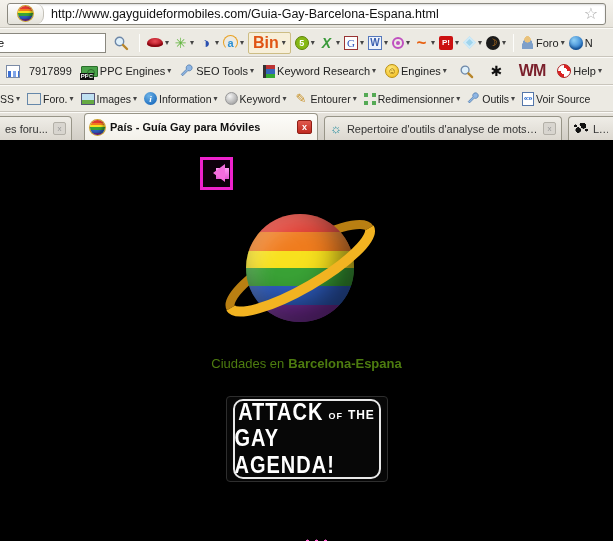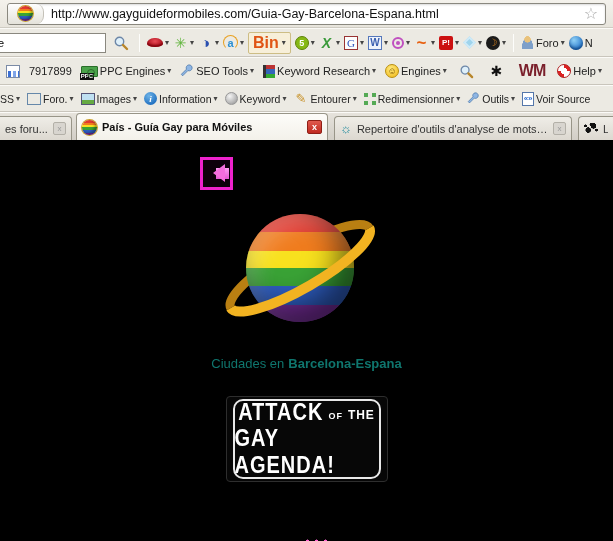--- a/index.html
+++ b/index.html
@@ -73,22 +73,22 @@
   .resize { width:12px; height:12px; background:
       radial-gradient(circle at 15% 15%, #55aa55 2.4px, rgba(0,0,0,0) 2.7px),
       radial-gradient(circle at 85% 15%, #55aa55 2.4px, rgba(0,0,0,0) 2.7px),
       radial-gradient(circle at 15% 85%, #55aa55 2.4px, rgba(0,0,0,0) 2.7px),
       radial-gradient(circle at 85% 85%, #55aa55 2.4px, rgba(0,0,0,0) 2.7px); }
   .srcdoc { width:12px; height:14px; border:1px solid #5577aa; background:#fff; color:#2f6fd0; font-size:8px; font-weight:bold; display:inline-flex; align-items:center; justify-content:center; }
 
   
   .tabstrip { height:28px; background:linear-gradient(#e6e3dc,#d2cec6); display:flex; align-items:flex-end; border-top:1px solid #fbfaf7; }
   .tab { height:24px; display:flex; align-items:center; gap:5px; background:linear-gradient(#efede7,#dcd8d0); border:1px solid #989588; border-bottom:none; border-radius:4px 4px 0 0; padding:0 5px; font-size:11px; color:#333; overflow:hidden; flex:none; }
-  .tab.cut { width:72px; border-left:none; border-radius:0 4px 0 0; margin-right:4px; }
-  .tab.active { height:27px; background:linear-gradient(#fdfcf9,#f3f1ea); font-weight:bold; color:#111; width:252px; margin-right:6px; }
+  .tab.cut { width:72px; border-left:none; border-radius:0 4px 0 0; margin-right:12px; }
+  .tab.active { height:27px; background:linear-gradient(#fdfcf9,#f3f1ea); font-weight:bold; color:#111; width:234px; margin-right:6px; }
   .tab.t3 { width:238px; margin-right:6px; }
   .tab.t4 { flex:1 1 auto; min-width:0; border-right:none; border-radius:4px 0 0 0; }
   .tab .lbl { flex:1; min-width:0; overflow:hidden; text-overflow:ellipsis; white-space:nowrap; }
   .closebox { width:13px; height:13px; flex:none; display:inline-flex; align-items:center; justify-content:center; font-size:8px; line-height:1; border-radius:2px; background:#d8d5cf; border:1px solid #b3b0a8; color:#999; }
   .closebox.red { background:linear-gradient(#e05a4e,#c02a20); border:1px solid #8f1f16; color:#fff; font-weight:bold; width:15px; height:14px; font-size:9px; }
   .minifav { flex:none; }
   .sunfav { color:#2a8fa0; font-weight:bold; font-size:13px; line-height:1; }
   .pawfav { width:14px; height:13px; background:
       radial-gradient(circle at 30% 62%, #111 2.6px, rgba(0,0,0,0) 2.9px),
       radial-gradient(circle at 68% 30%, #111 2.6px, rgba(0,0,0,0) 2.9px),
@@ -102,21 +102,21 @@
   .arrow-left { position:relative; width:13px; height:11px; background:linear-gradient(180deg,#ff9df2,#e455d2); margin-left:11px; }
   .arrow-left::before { content:""; position:absolute; left:-12px; top:-4px; border:9.5px solid rgba(0,0,0,0); border-right:12px solid #f46ddd; }
 
   .globe { position:absolute; left:50%; top:52px; width:170px; height:152px; margin-left:-92px; }
   .globe svg { position:absolute; left:0; top:0; }
   .sphere { }
   .globe .ball { position:absolute; left:31px; top:22px; width:108px; height:108px; border-radius:50%;
       background:linear-gradient(180deg,#e23a2e 0 17%,#f07c1e 17% 34%,#f8e11e 34% 50%,#3aa336 50% 67%,#2f5fc4 67% 84%,#7b2fa0 84% 100%);
       box-shadow:inset -14px -16px 30px rgba(0,0,0,.55), inset 10px 12px 20px rgba(255,255,255,.22); }
 
-  .caption { position:absolute; top:216px; width:100%; text-align:center; color:#0f766e; font-size:13px; }
+  .caption { position:absolute; top:216px; width:100%; text-align:center; color:#4d7c0f; font-size:13px; }
   .caption b { margin-left:4px; }
 
   .banner { position:absolute; left:50%; top:256px; width:162px; height:86px; margin-left:-81px; background:#070707; border:1px solid #2e2e2e; border-radius:4px; display:flex; align-items:center; justify-content:center; cursor:pointer; }
   .banner .frame { width:148px; height:80px; border:2px solid #e8e8e8; border-radius:10px; display:flex; flex-direction:column; align-items:center; justify-content:center; color:#fff; }
   .banner .l1 { display:flex; align-items:baseline; gap:5px; letter-spacing:1px; }
   .banner .big { font-size:20px; font-weight:bold; transform:scaleY(1.15); }
   .banner .small { font-size:9px; font-weight:bold; }
   .banner .mid { font-size:12px; font-weight:bold; }
   .banner .l2 { font-size:20px; font-weight:bold; letter-spacing:1px; transform:scaleY(1.15); margin-top:3px; }
   .drip { width:120px; height:3px; margin-top:1px; background-image:radial-gradient(circle,#fff .8px,rgba(0,0,0,0) 1px); background-size:8px 4px; background-repeat:repeat-x; }

